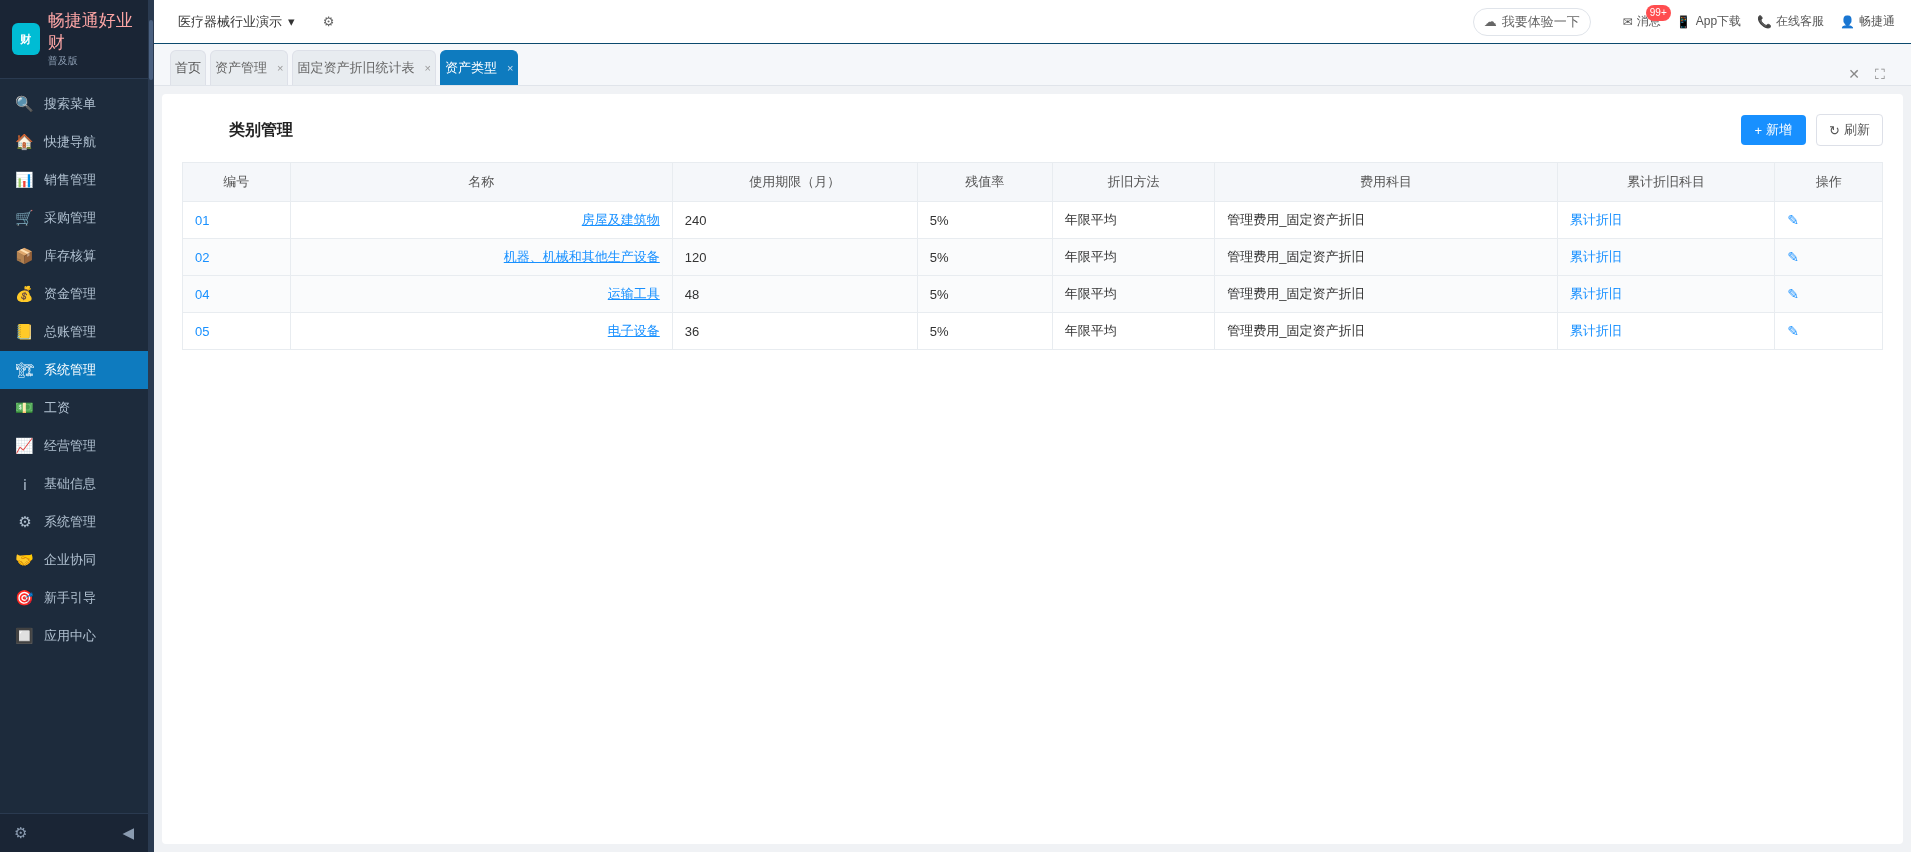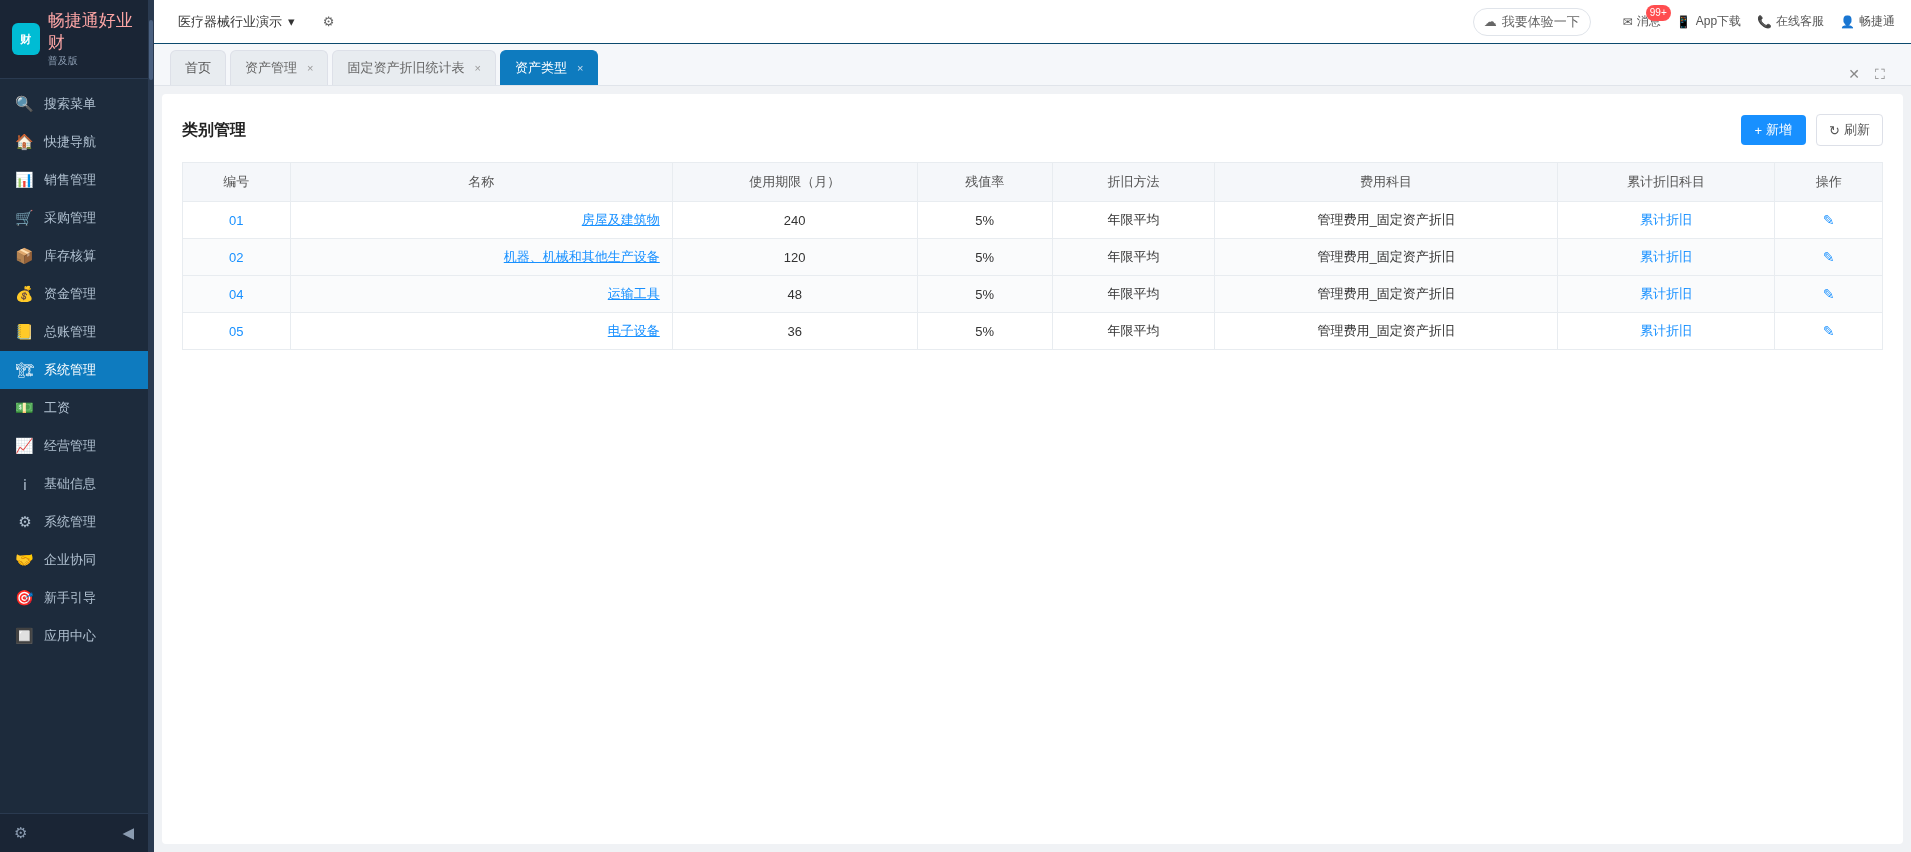--- a/index.html
+++ b/index.html
@@ -110,41 +110,42 @@
       background: #f5f7fa;
       display: flex;
       align-items: flex-end;
       padding: 0 16px;
       border-bottom: 1px solid #e0e4ea;
       flex-shrink: 0;
       gap: 4px;
     }
     .tab {
       display: flex; align-items: center; gap: 6px;
-      padding: 8px 14px; border-radius: 6px 6px 0 0;
+      padding: 8px 4px; border-radius: 6px 6px 0 0;
       font-size: 13px; cursor: pointer; background: #e8ecf0; color: #666;
       border: 1px solid #dde0e8; border-bottom: none;
     }
     .tab.active { background: #fff; color: #333; font-weight: 500; border-color: #e0e4ea; }
     .tab-close { font-size: 11px; color: #999; margin-left: 4px; line-height: 1; }
     .tab-home { color: #555; font-size: 13px; }
 
     
     .content {
       flex: 1; overflow: auto; padding: 20px 20px;
       background: #fff;
       margin: 8px; border-radius: 4px;
     }
     .content::-webkit-scrollbar { width: 6px; }
     .content::-webkit-scrollbar-thumb { background: #ccc; border-radius: 3px; }
 
     
     .page-header {
       display: flex; align-items: center; justify-content: space-between;
       margin-bottom: 16px;
+      margin-left: 47px;
     }
     .page-title { font-size: 16px; font-weight: 600; color: #222; }
     .header-actions { display: flex; gap: 10px; align-items: center; }
     .btn-primary {
       display: flex; align-items: center; gap: 4px;
       background: #1890ff; color: #fff; border: none;
       padding: 6px 14px; border-radius: 4px; font-size: 13px; cursor: pointer;
     }
     .btn-default {
       display: flex; align-items: center; gap: 4px;
@@ -154,21 +155,21 @@
 
     
     .table-wrap { overflow: auto; }
     table { width: 100%; border-collapse: collapse; font-size: 13px; }
     thead tr { background: #f5f7fa; }
     th {
       padding: 10px 12px; text-align: center; color: #555;
       border: 1px solid #e8ecf0; font-weight: 500; white-space: nowrap;
     }
     td {
-      padding: 9px 12px; text-align: center; color: #333;
+      padding: 9px 12px; text-align: left; color: #333;
       border: 1px solid #e8ecf0;
     }
     .td-left { text-align: right; text-decoration: underline; }
     .td-code { color: #1890ff; font-weight: 500; }
     .td-link { color: #1890ff; cursor: pointer; }
     .edit-icon { color: #1890ff; cursor: pointer; font-size: 14px; }
 
     
     .window-controls {
       display: flex; gap: 4px; align-items: center; margin-left: auto; padding-right: 4px;

